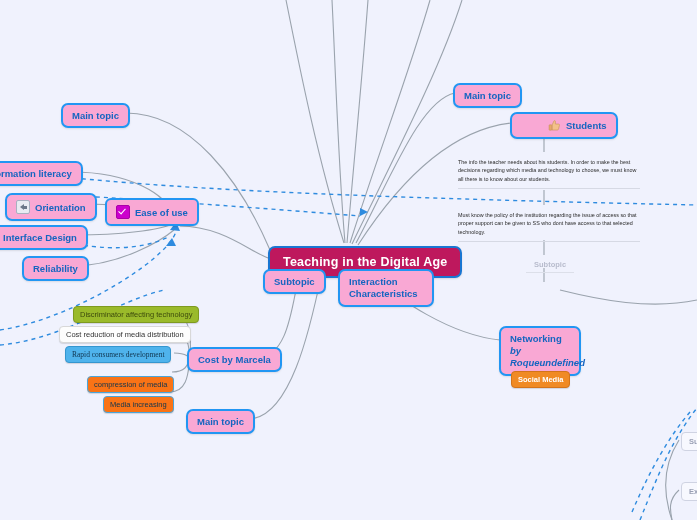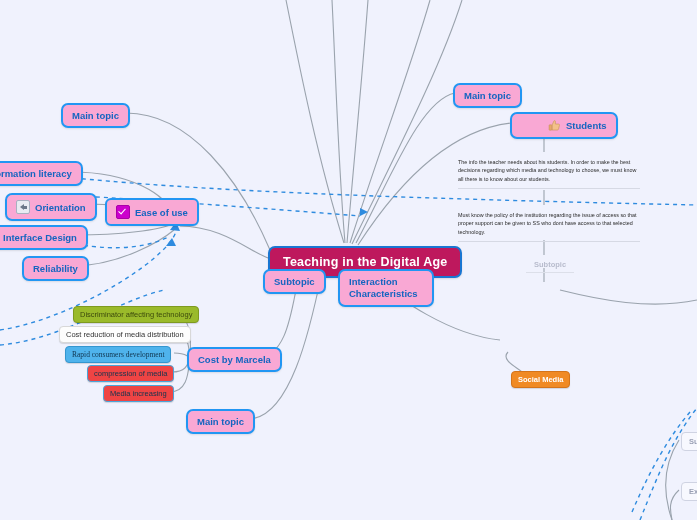--- a/index.html
+++ b/index.html
@@ -83,23 +83,24 @@
     background: #fdfdfd;
     border: 1px solid #d8d8d8;
     color: #333333;
   }
   .leaf-blue {
     background: #4fb3ec;
     border: 1px solid #3496cf;
     color: #10354f;
   }
   .leaf-blue-lite {
-    background: #ef4444;
+    background: #f97316;
     border: 1px solid #4aa5da;
     color: #10354f;
+    margin-top: 11px;
   }
   .leaf-orange {
     background: #f08a24;
     border: 1px solid #d4741a;
     color: #ffffff;
     font-weight: bold;
     font-size: 7.5px;
   }
   
   .ghost-node {
@@ -337,20 +338,26 @@
     <span>The info the teacher needs about his students. In order to make the best decisions regarding which media and technology to choose, we  must know all there is to know about our students.</span>
   </div>
   <div class="note-block" style="left:458px; top:211px;">
     <span>Must know the policy of the institution regarding the issue of access so that proper support can be given to SS who dont have access to that selected technology.</span>
   </div>
 
   <div class="node ghost-node" style="left:526px; top:258px;">
     <span>Subtopic</span>
   </div>
 
+  <div class="node topic-node two-line" style="left:499px; top:326px; width:82px;">
+    <span style="display:block;">
+      <span style="display:block;">Networking</span>
+      <span class="sub-ital">by Roqueundefined</span>
+    </span>
+  </div>
 
   <div class="node leaf-node leaf-orange" style="left:511px; top:371px;">
     <span>Social Media</span>
   </div>
 
   <div class="node edge-node" style="left:681px; top:432px; width:30px;">
     <span>Sub</span>
   </div>
   <div class="node edge-node" style="left:681px; top:482px; width:30px;">
     <span>Ex</span>

